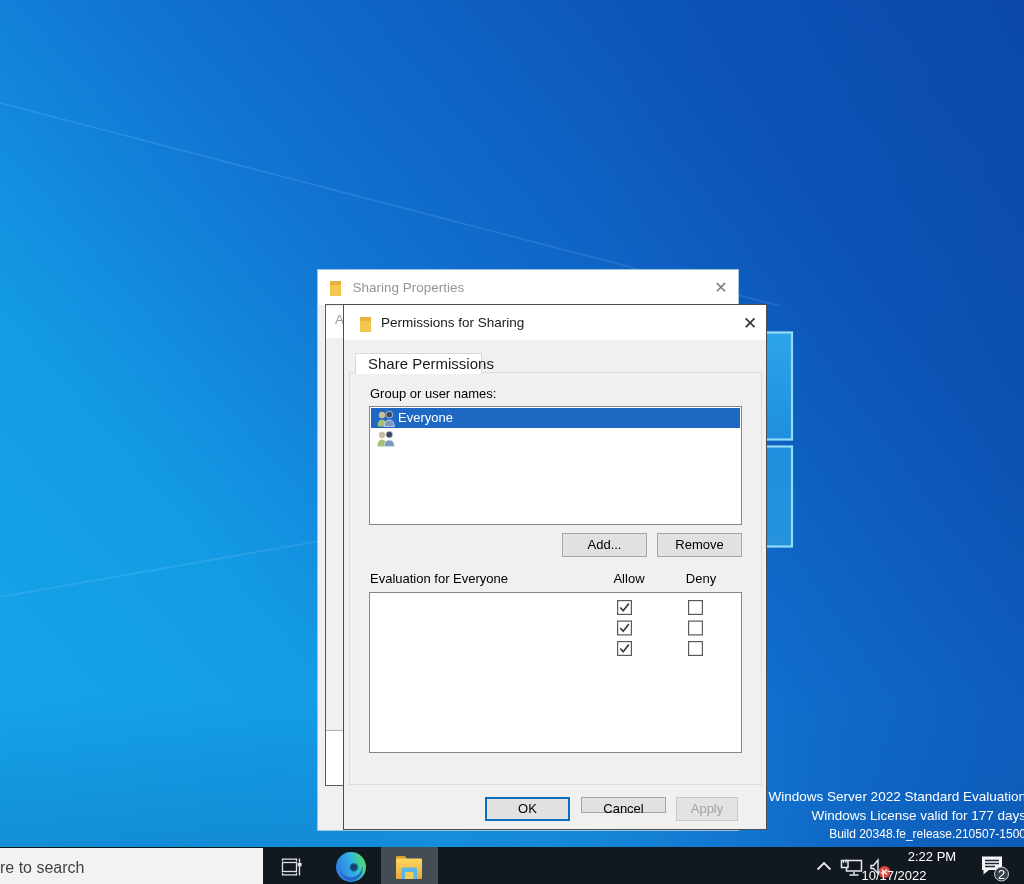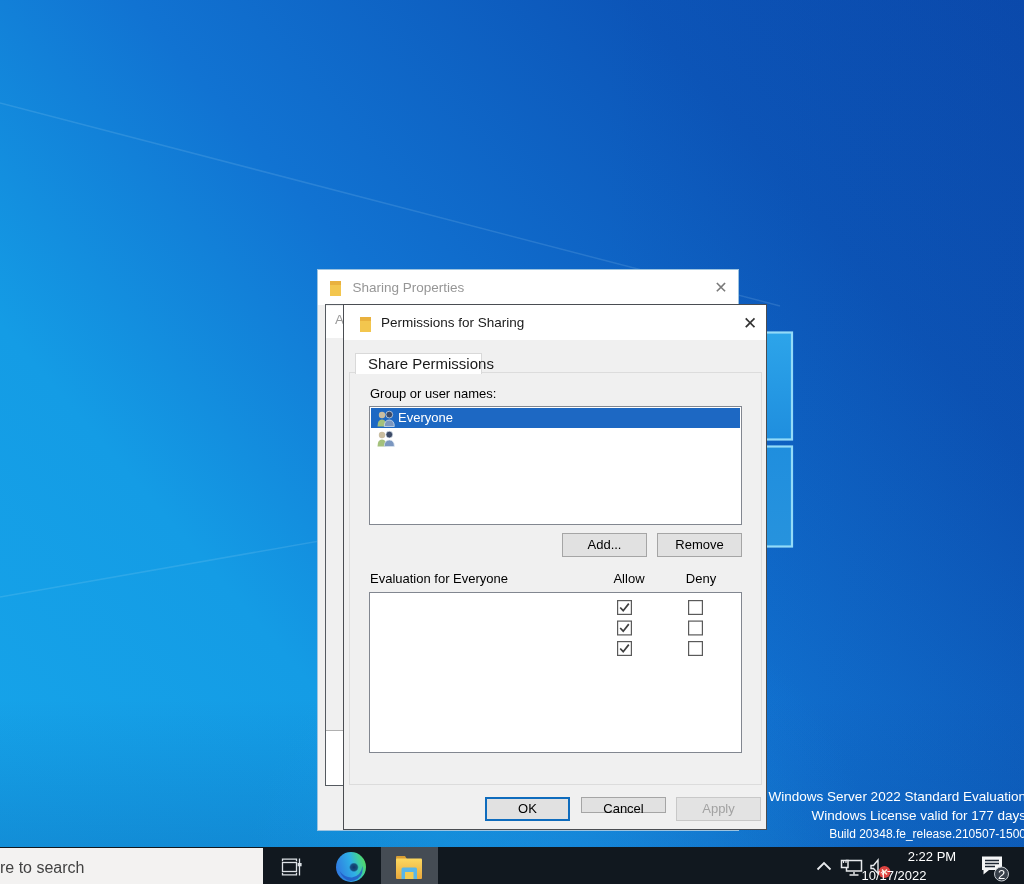--- a/index.html
+++ b/index.html
@@ -140,21 +140,21 @@
       <rect x="0.6" y="0.6" width="13.8" height="13.8"></rect>
       <rect x="0.6" y="21.1" width="13.8" height="13.8"></rect>
       <rect x="0.6" y="41.6" width="13.8" height="13.8"></rect>
     </g>
   </svg>
 
   <div class="abs" style="left:141px;top:492px;width:85px;height:24px;background:#e1e1e1;border:2px solid #0f6cbd;box-sizing:border-box;
        font-size:13px;color:#000;text-align:center;line-height:20px;">OK</div>
   <div class="abs" style="left:237px;top:492px;width:85px;height:16px;background:#e1e1e1;border:1px solid #a5a5a5;box-sizing:border-box;
        font-size:13px;color:#000;text-align:center;line-height:22px;">Cancel</div>
-  <div class="abs" style="left:332px;top:492px;width:85px;height:24px;background:#e3e3e3;border:1px solid #c8c8c8;box-sizing:border-box;
+  <div class="abs" style="left:332px;top:492px;width:62px;height:24px;background:#e3e3e3;border:1px solid #c8c8c8;box-sizing:border-box;
        font-size:13px;color:#a2a2a2;text-align:center;line-height:22px;">Apply</div>
 </div>
 
 <div class="abs" style="left:0;top:847px;width:1024px;height:37px;background:#11181f;">
 
   <div class="abs" style="left:0;top:1px;width:263px;height:36px;background:#f3f2f1;"></div>
   <div class="abs nw" style="left:0;top:3px;height:36px;line-height:36px;font-size:16px;color:#424242;">re to search</div>
 
   <svg class="abs" style="left:279px;top:10px;" width="24" height="20" viewBox="0 0 24 20">
     <g stroke="#dde1e6" stroke-width="1.3" fill="none">

